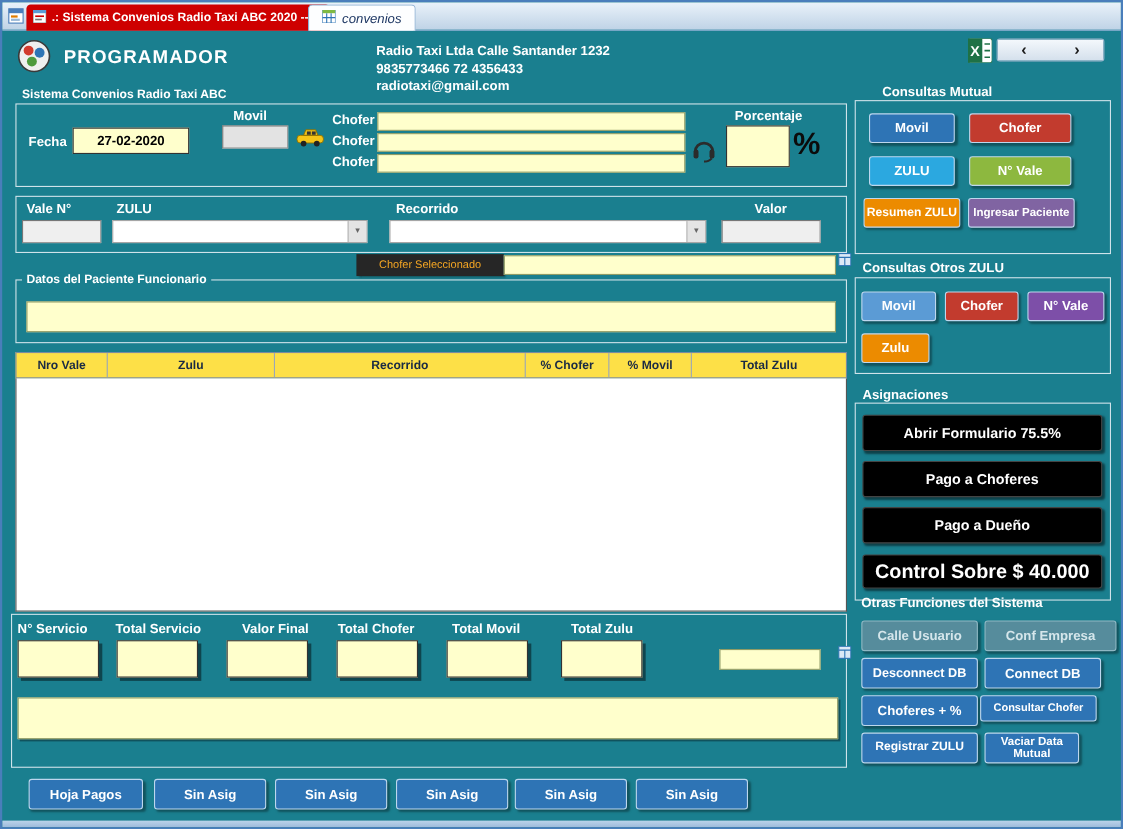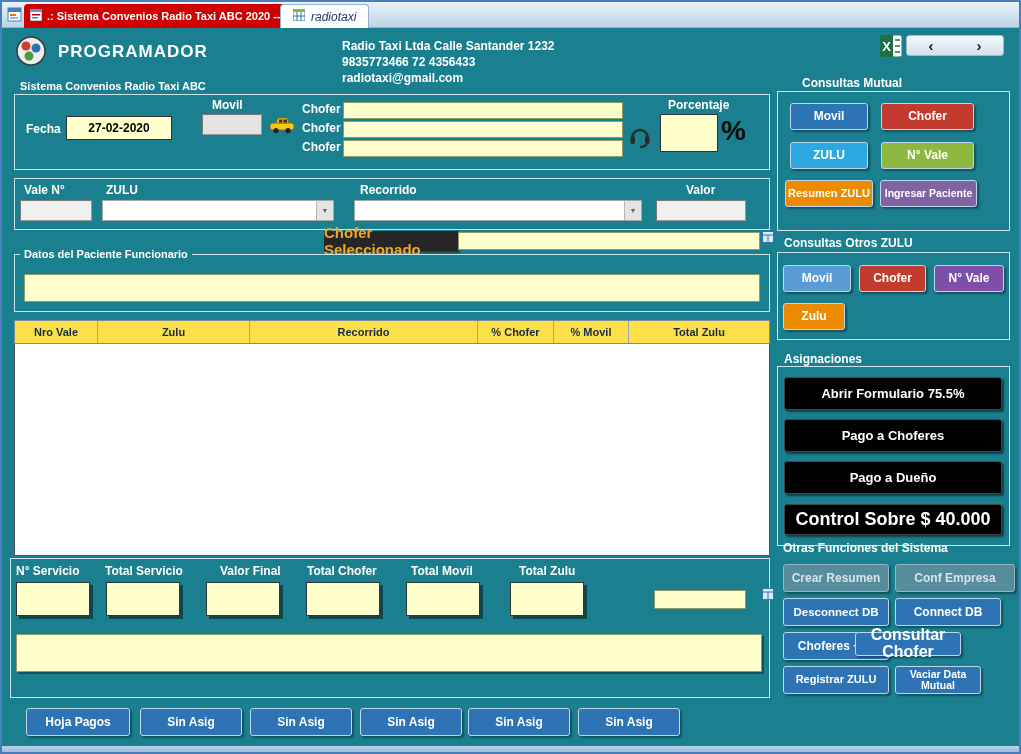--- a/index.html
+++ b/index.html
@@ -73,21 +73,21 @@
   .b-green  { background:#8DB83F; }
   .b-orange { background:#EC8B00; }
   .b-purple { background:#8064A2; }
   .b-lblue  { background:#5B9BD5; }
   .b-purple2{ background:#7D4FA8; }
   .b-black  { background:#000; border:1px solid #444; font-size:13px; box-shadow:2px 2px 2px rgba(0,0,0,0.5); }
   .b-gray   { background:#568C9C; color:#D5E6EB; border:1px solid #8FB8C4; }
   
   #chofer-sel-label {
     position:absolute; left:322px; top:229px; width:134px; height:20px;
-    background:#262626; color:#F5A623; font-weight:bold; font-size:15px;
+    background:#262626; color:#F5A623; font-weight:normal; font-size:10px;
     display:flex; align-items:center; justify-content:center;
     box-shadow:2px 2px 2px rgba(0,0,0,0.4);
   }
   .pct { position:absolute; left:719px; top:113px; font-size:28px; font-weight:bold; color:#0b0b0b; }
   .tiny-grid { position:absolute; width:12px; height:12px; }
   #bottom-strip { position:absolute; left:0; bottom:0; width:100%; height:6px; background:linear-gradient(#BBD3EA,#9DBBDB); }
 </style>
 </head>
 <body>
 
@@ -116,21 +116,21 @@
     <div class="tab-light">
       <span class="mini-ico">
         <svg width="12" height="12">
             <rect x="0" y="0" width="12" height="12" fill="#fff" stroke="#2E74B5"></rect>
             <rect x="0" y="0" width="12" height="3" fill="#7FBA43"></rect>
             <line x1="4" y1="3" x2="4" y2="12" stroke="#2E74B5"></line>
             <line x1="8" y1="3" x2="8" y2="12" stroke="#2E74B5"></line>
             <line x1="0" y1="7" x2="12" y2="7" stroke="#2E74B5"></line>
           </svg>
       </span>
-      <span>radiotaxi</span>
+      <span>convenios</span>
     </div>
   </div>
 
   <span class="mini-ico" style="position:absolute;left:13px;top:33px;">
     <svg width="32" height="32">
       <circle cx="16" cy="16" r="14" fill="#EFEFEF" stroke="#3A3A3A" stroke-width="1.5"></circle>
       <circle cx="11" cy="11" r="4.5" fill="#D23B2E"></circle>
       <circle cx="21" cy="13" r="4.5" fill="#2E74B5"></circle>
       <circle cx="14" cy="21" r="4.5" fill="#4E9A3C"></circle>
     </svg>
@@ -286,35 +286,35 @@
 
   <span class="wlabel" style="left:782px;top:350px;">Asignaciones</span>
   <div class="fbox" style="left:775px;top:364px;width:233px;height:180px;"></div>
   <button class="btn b-black" style="left:782px;top:375px;width:218px;height:33px;">Abrir Formulario 75.5%</button>
   <button class="btn b-black" style="left:782px;top:417px;width:218px;height:33px;">Pago a Choferes</button>
   <button class="btn b-black" style="left:782px;top:459px;width:218px;height:33px;">Pago a Dueño</button>
   <button class="btn b-black" style="left:782px;top:502px;width:218px;height:31px;font-size:18px;">Control Sobre $ 40.000</button>
 
   <span class="wlabel" style="left:781px;top:539px;">Otras Funciones del Sistema</span>
   <button class="btn b-gray" style="left:781px;top:562px;width:106px;height:28px;">
-      <span>Crear Resumen</span>
+      <span>Calle Usuario</span>
     </button>
   <button class="btn b-gray" style="left:893px;top:562px;width:120px;height:28px;">
       <span>Conf Empresa</span>
     </button>
   <button class="btn b-blue" style="left:781px;top:596px;width:106px;height:28px;font-size:11.5px;">
       <span>Desconnect DB</span>
     </button>
   <button class="btn b-blue" style="left:893px;top:596px;width:106px;height:28px;">
       <span>Connect DB</span>
     </button>
   <button class="btn b-blue" style="left:781px;top:630px;width:106px;height:28px;">
       <span>Choferes + %</span>
     </button>
-  <button class="btn b-blue" style="left:853px;top:630px;width:106px;height:24px;font-size:16px;">
+  <button class="btn b-blue" style="left:889px;top:630px;width:106px;height:24px;font-size:10px;">
       <span>Consultar Chofer</span>
     </button>
   <button class="btn b-blue" style="left:781px;top:664px;width:106px;height:28px;font-size:11px;">
       <span>Registrar ZULU</span>
     </button>
   <button class="btn b-blue" style="left:893px;top:664px;width:86px;height:28px;font-size:10.5px;padding:0 10px;">
       <span>Vaciar Data Mutual</span>
     </button>
 
   <div id="bottom-strip"></div>

